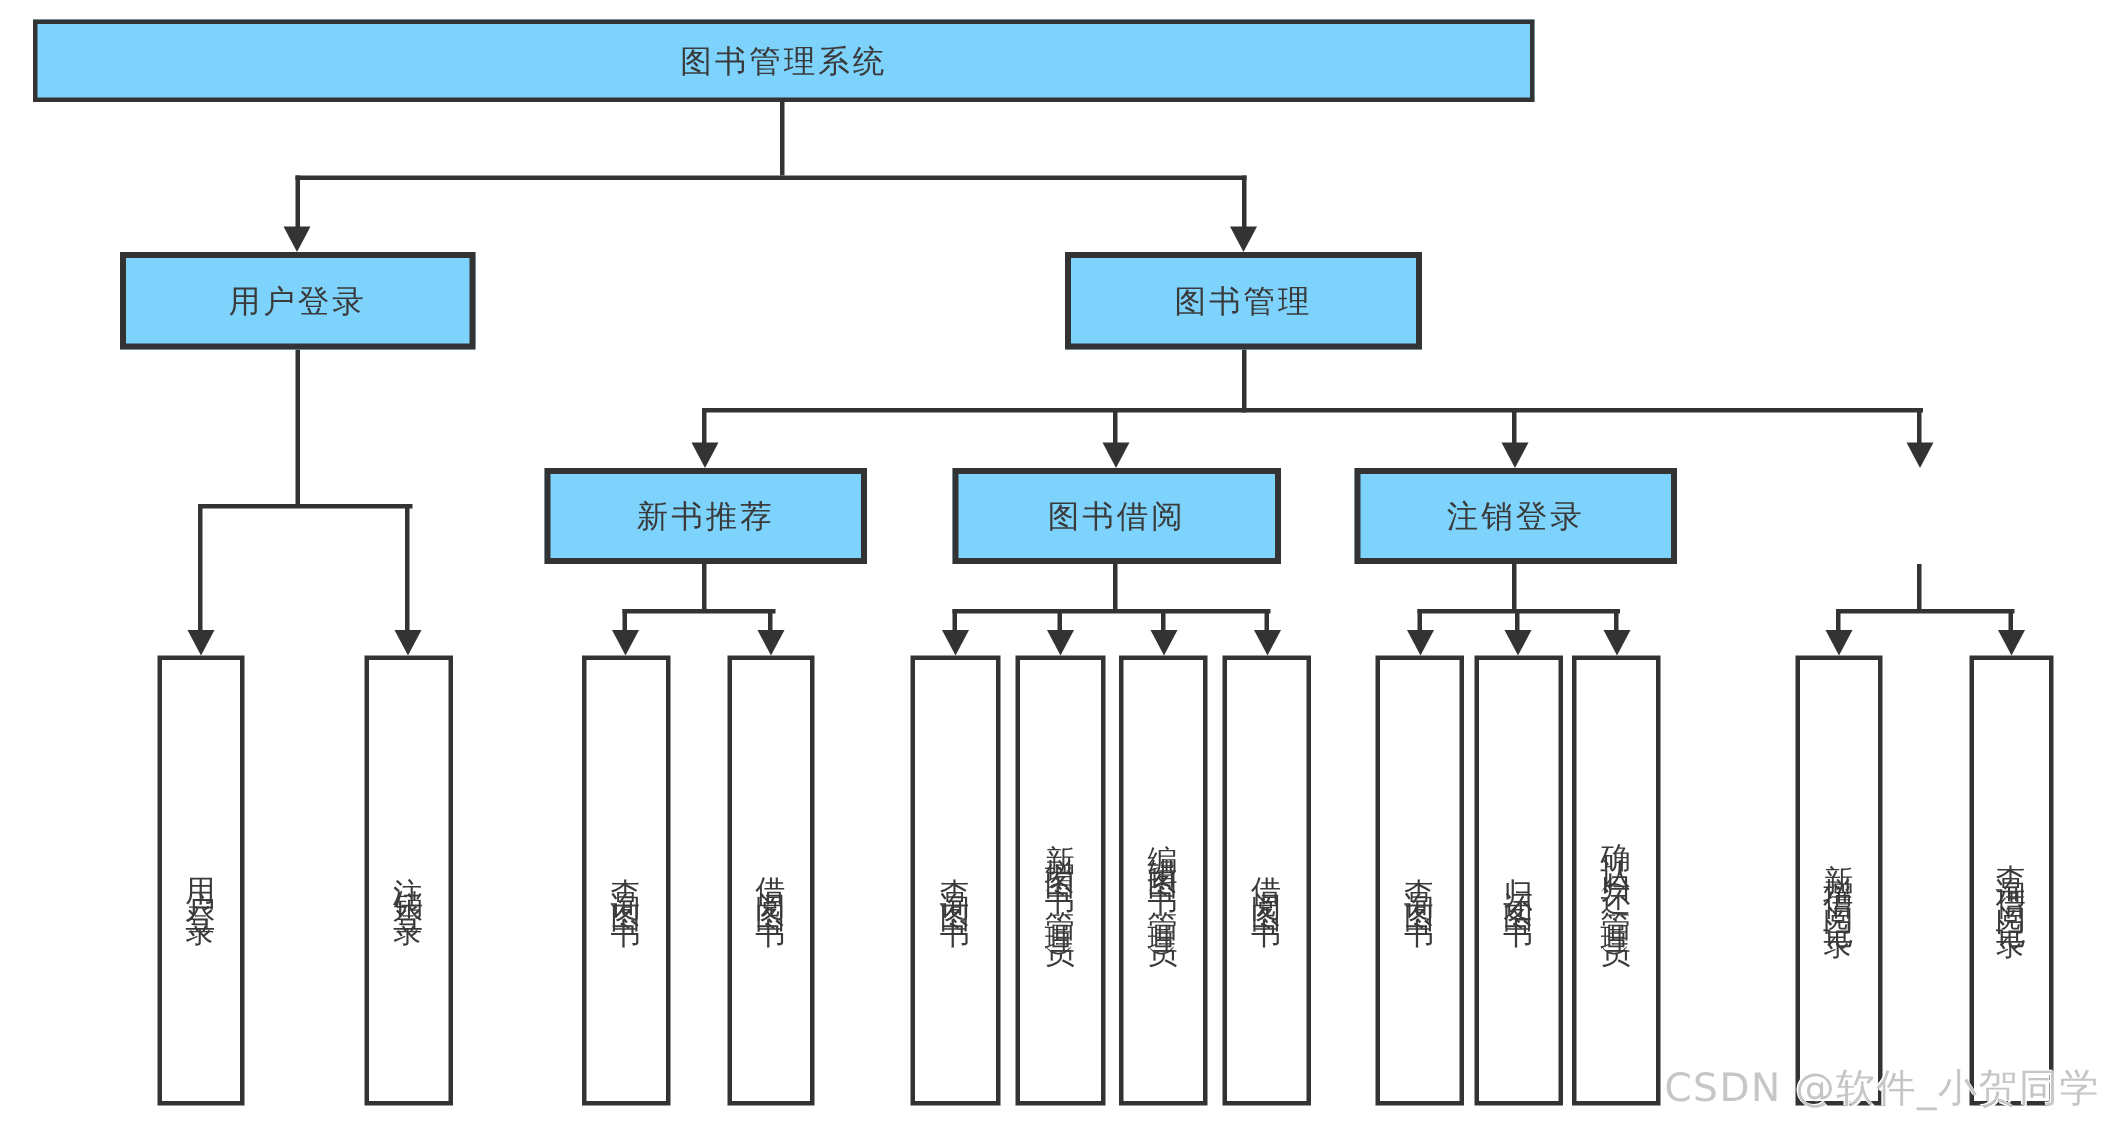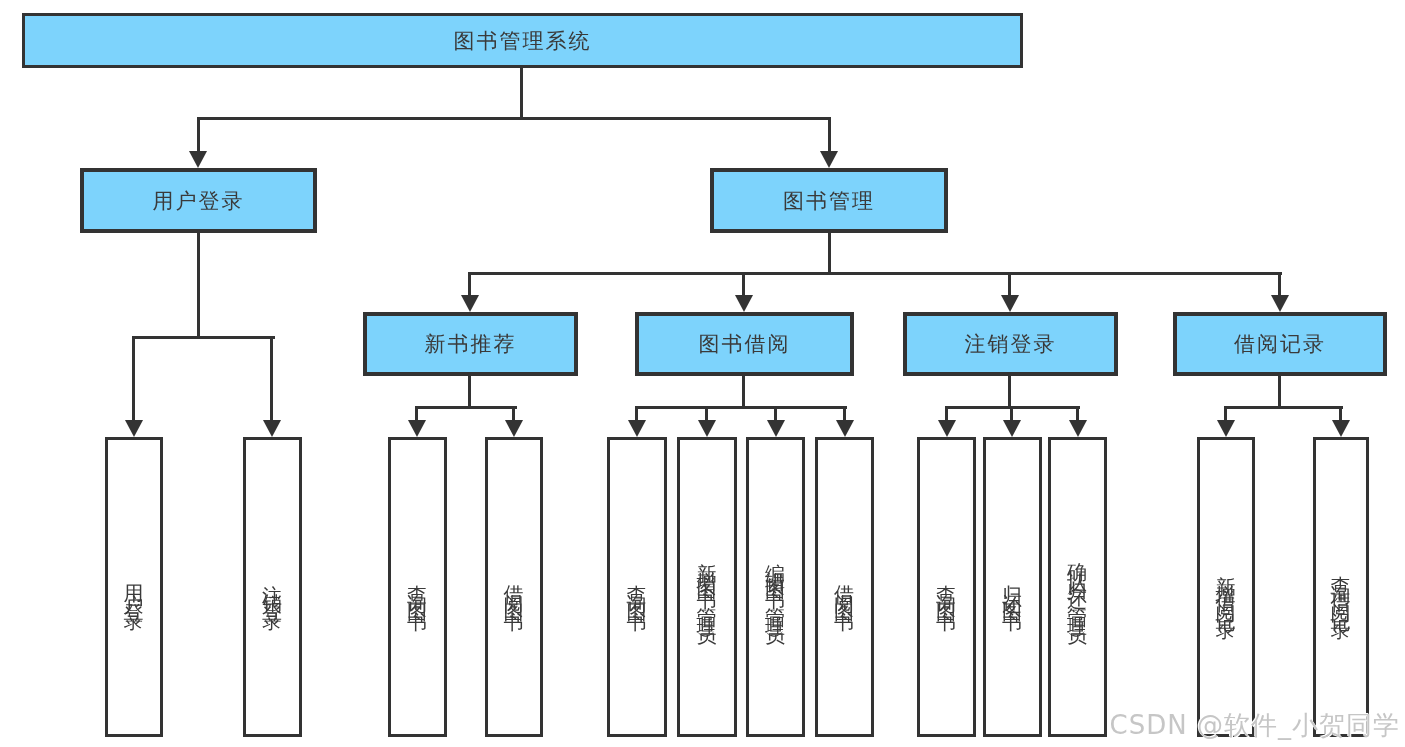--- a/index.html
+++ b/index.html
@@ -77,23 +77,20 @@
 
   <div class="box lvl3" style="left:635px;top:312px;width:219px;height:64px">
     <span>图书借阅</span>
   </div>
   <div class="box lvl3" style="left:363px;top:312px;width:215px;height:64px">
     <span>新书推荐</span>
   </div>
   <div class="box lvl3" style="left:903px;top:312px;width:215px;height:64px">
     <span>注销登录</span>
   </div>
-  <div class="box lvl3" style="left:1173px;top:312px;width:214px;height:64px">
-    <span>借阅记录</span>
-  </div>
 
   <div class="vline" style="left:468px;top:376px;height:32px"></div>
   <div class="hline" style="left:415px;top:406px;width:102px"></div>
   <div class="vline" style="left:415px;top:406px;height:16px"></div>
   <div class="vline" style="left:512px;top:406px;height:16px"></div>
   <div class="arr" style="left:408px;top:420px"></div>
   <div class="arr" style="left:505px;top:420px"></div>
 
   <div class="vline" style="left:742px;top:376px;height:32px"></div>
   <div class="hline" style="left:635px;top:406px;width:212px"></div>

